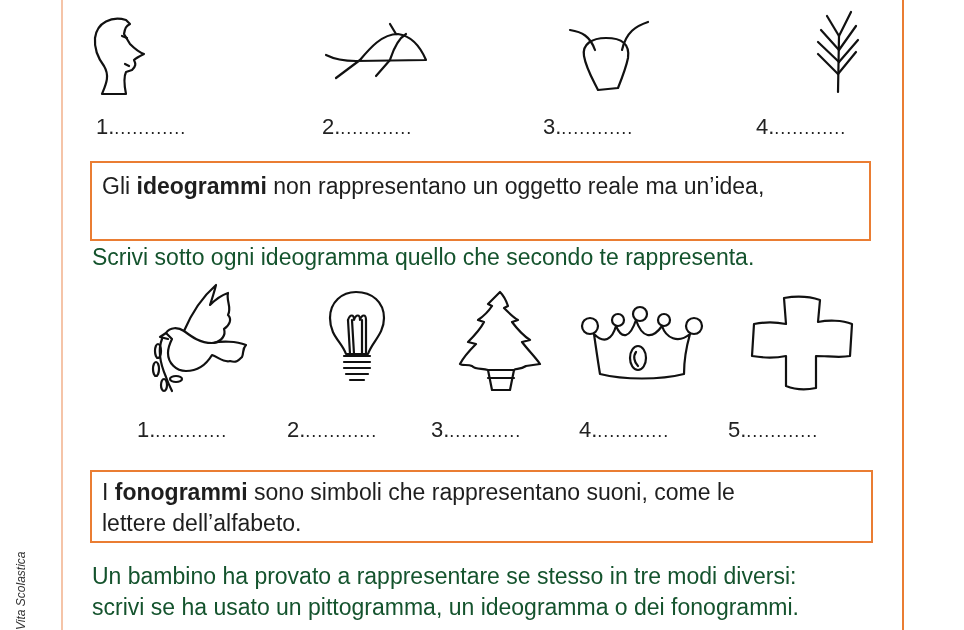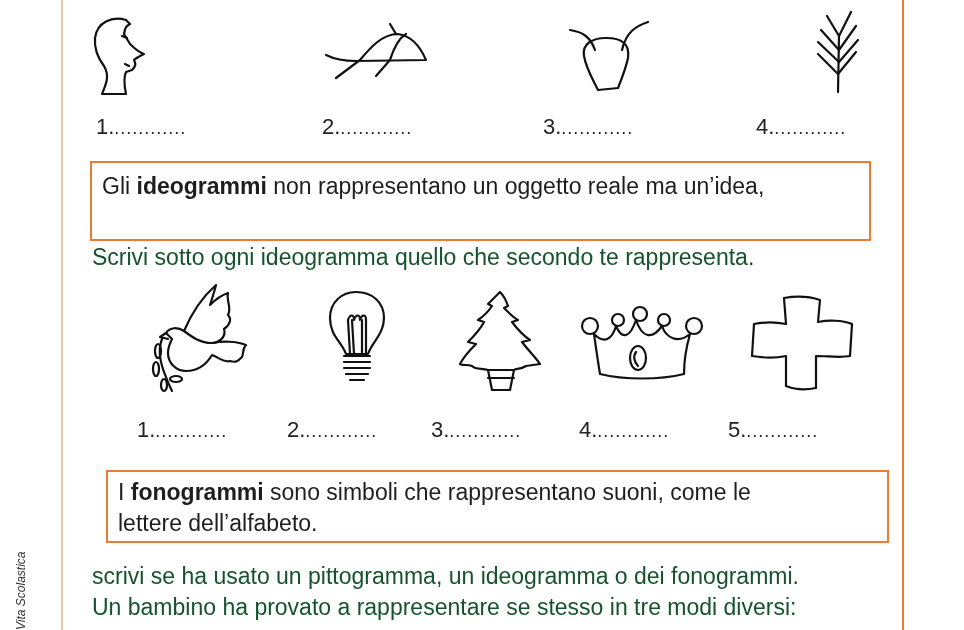--- a/index.html
+++ b/index.html
@@ -153,21 +153,21 @@
 <div class="label" style="left:431px; top:417px;">
   <span>3.</span><span class="dots">............</span>
 </div>
 <div class="label" style="left:579px; top:417px;">
   <span>4.</span><span class="dots">............</span>
 </div>
 <div class="label" style="left:728px; top:417px;">
   <span>5.</span><span class="dots">............</span>
 </div>
 
-<div class="box" style="left:106px; top:470px; width:783px; height:73px; padding-top:5px;">
+<div class="box" style="left:90px; top:470px; width:783px; height:73px; padding-top:5px;">
   <div><span>I </span><b>fonogrammi</b><span> sono simboli che rappresentano suoni, come le</span></div>
   <div>lettere dell’alfabeto.</div>
 </div>
 
 <div class="para" style="left:92px; top:561px;">
+  <div>Un bambino ha provato a rappresentare se stesso in tre modi diversi:</div>
   <div>scrivi se ha usato un pittogramma, un ideogramma o dei fonogrammi.</div>
-  <div>Un bambino ha provato a rappresentare se stesso in tre modi diversi:</div>
 </div>
 
 </body></html>

